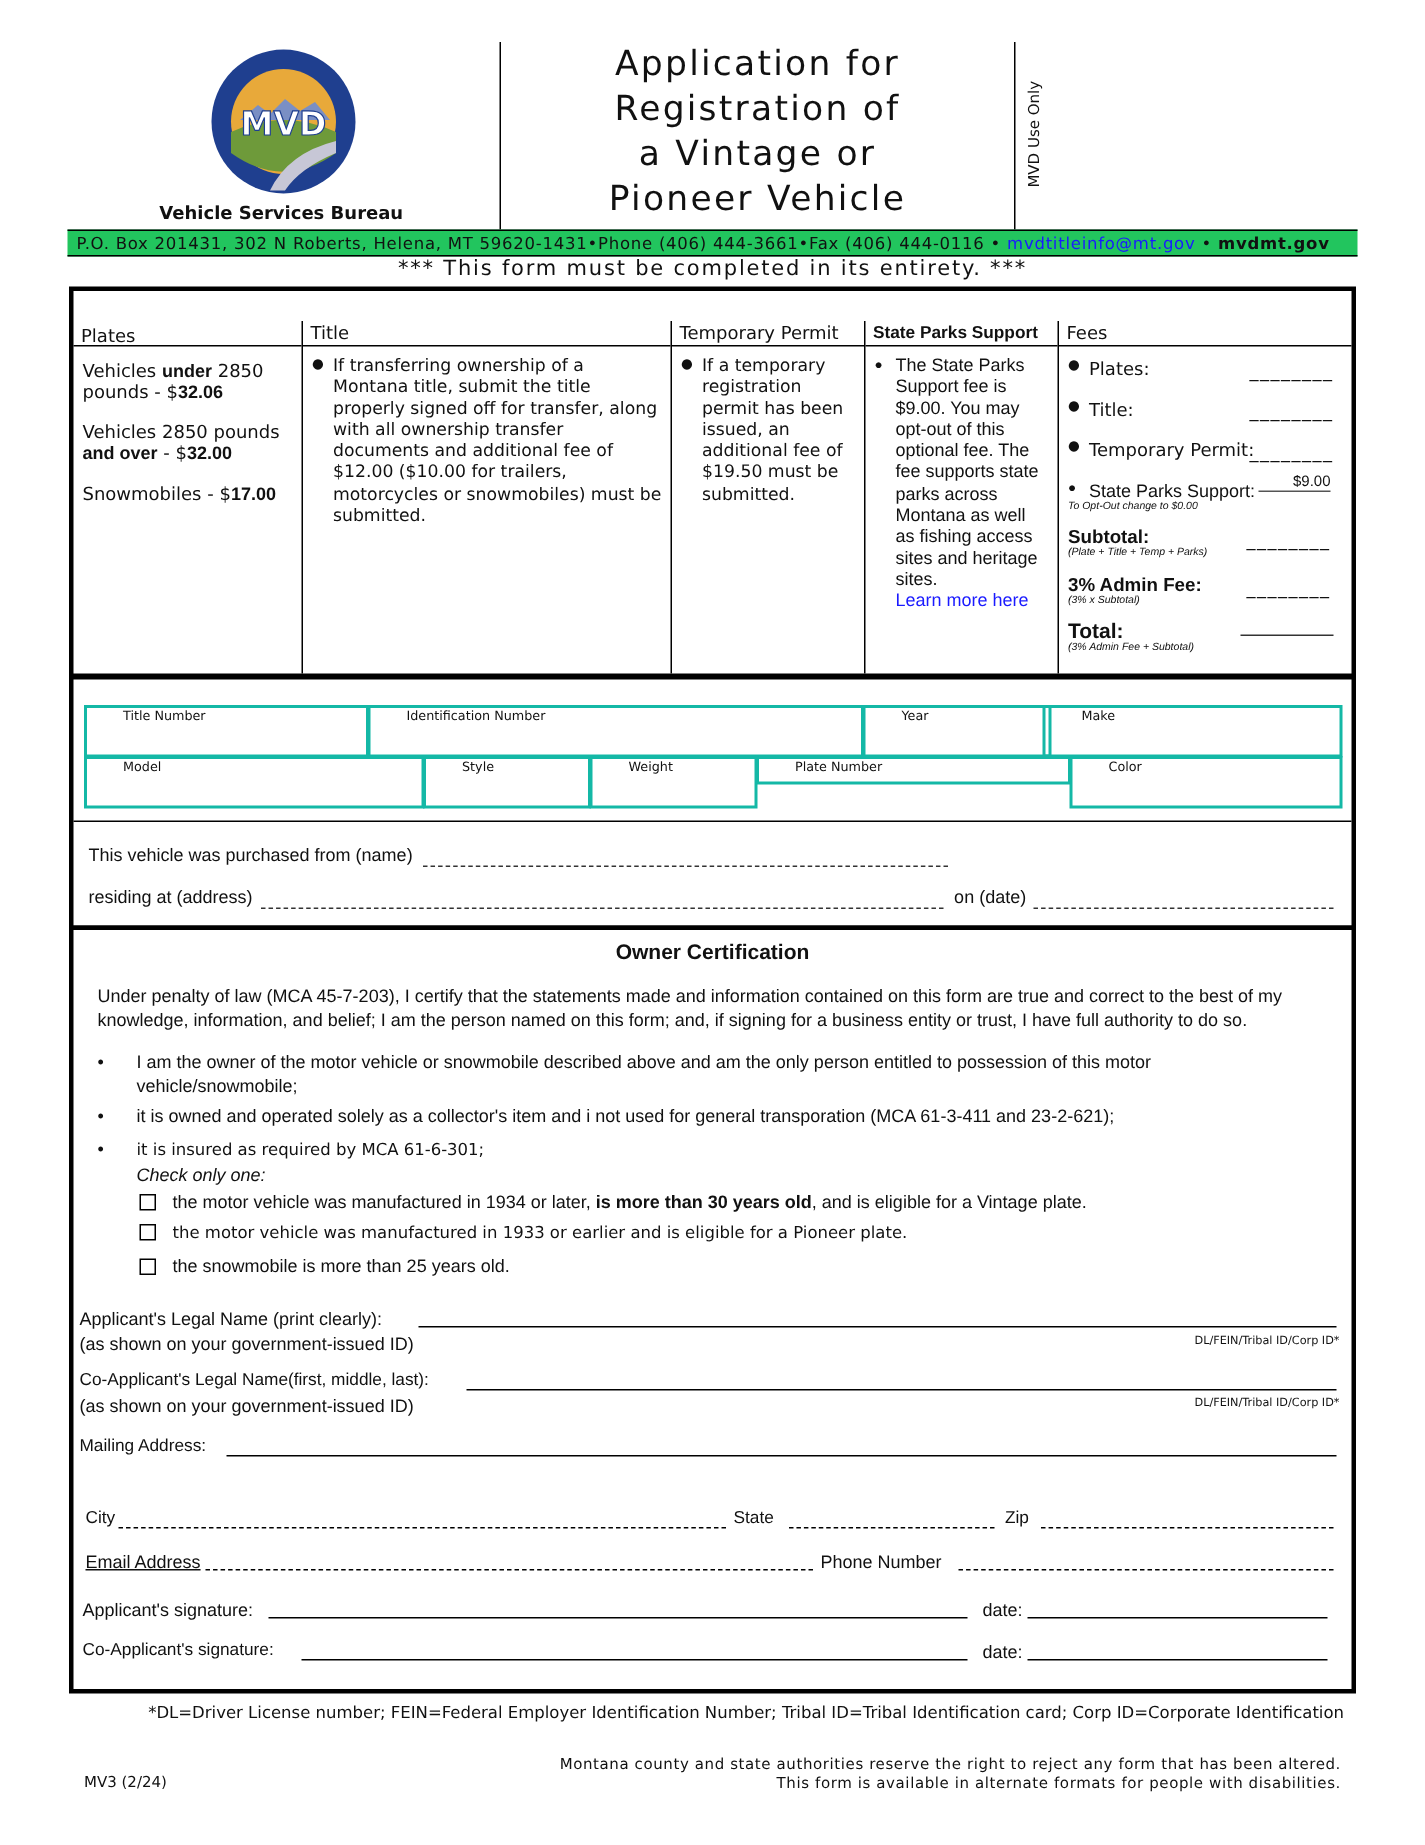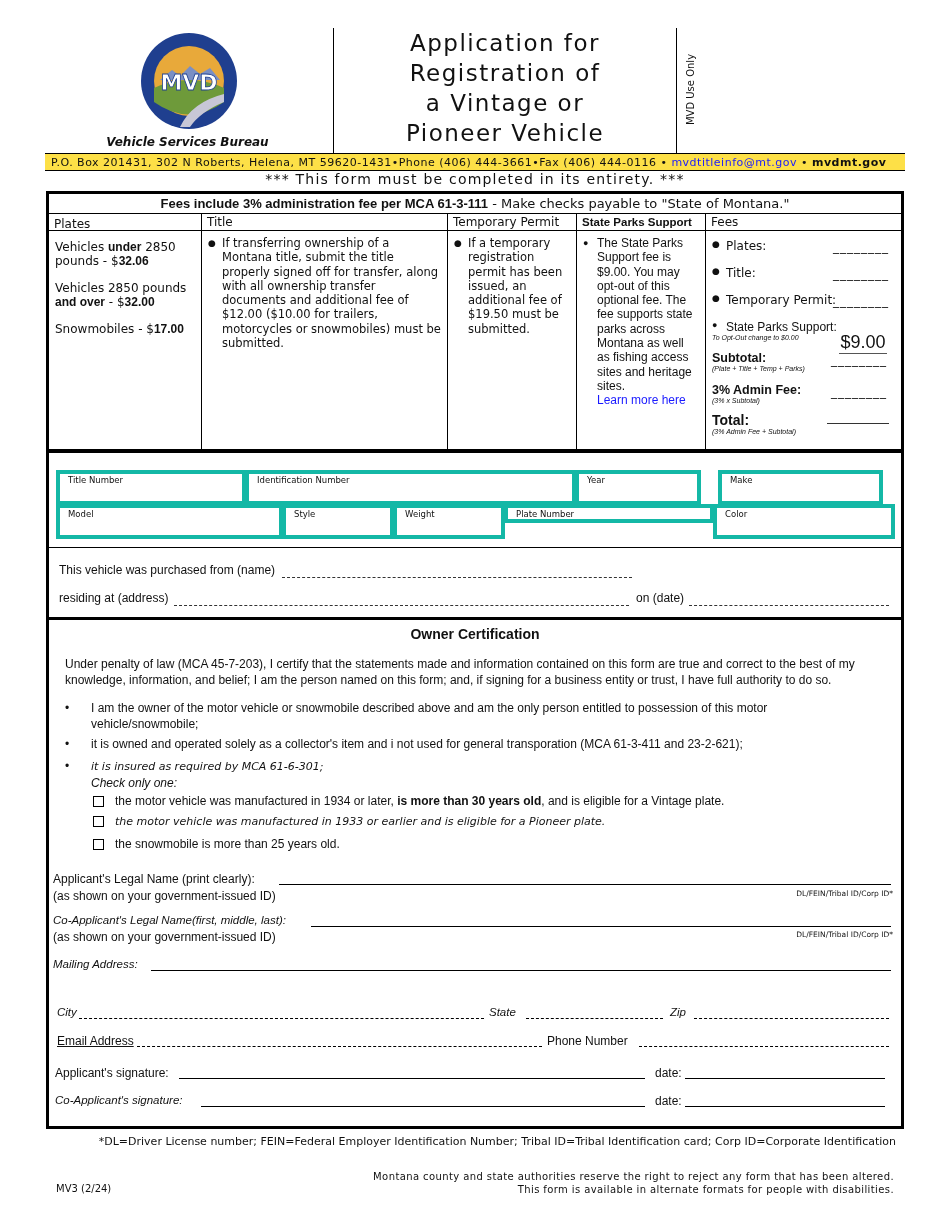--- a/index.html
+++ b/index.html
@@ -1,28 +1,28 @@
 <!DOCTYPE html>
 <html><head>
 <meta charset="utf-8">
 <style>
   * { box-sizing: border-box; margin: 0; padding: 0; }
   body { width: 950px; height: 1230px; background: #fff; font-family: "DejaVu Sans", sans-serif; color: #111; position: relative; overflow: hidden; }
   .abs { position: absolute; }
   .arial { font-family: "Liberation Sans", sans-serif; }
-  .dv { font-family: "DejaVu Sans", sans-serif; font-style: italic; }
+  .dv { font-family: "DejaVu Sans", sans-serif; }
 
   
   #logo { left: 140px; top: 32px; width: 98px; height: 98px; }
   #bureau { left: 100px; top: 135px; width: 175px; text-align: center; font-weight: bold; font-size: 12px; }
   .vline { position: absolute; width: 1px; background: #000; }
   #title { left: 340px; top: 28px; width: 330px; text-align: center; font-size: 23px; line-height: 30px; letter-spacing: 1.5px; }
   #mvd-use { left: 680px; top: 50px; width: 20px; height: 80px; }
   #mvd-use span { display: block; transform: rotate(-90deg); transform-origin: center; white-space: nowrap; font-size: 10px; position: absolute; left: -30px; top: 34px; width: 80px; text-align: center; }
-  #addr-bar { left: 45px; top: 153px; width: 860px; height: 18px; border-top: 1px solid #000; border-bottom: 1px solid #000; background: #fde047; font-size: 11px; letter-spacing: 0.5px; line-height: 17px; padding-left: 6px; white-space: nowrap; }
+  #addr-bar { left: 45px; top: 153px; width: 860px; height: 18px; border-top: 1px solid #000; border-bottom: 1px solid #000; background: #22c55e; font-size: 11px; letter-spacing: 0.5px; line-height: 17px; padding-left: 6px; white-space: nowrap; }
   #addr-bar .email { color: #1a1aff; }
   #addr-bar b { font-weight: bold; }
   #entirety { left: 45px; top: 171px; width: 860px; text-align: center; font-size: 14px; letter-spacing: 1.2px; }
 
   
   #fees-box { left: 46px; top: 191px; width: 858px; height: 261px; border: 3px solid #000; }
   #fees-head { position: absolute; left: 0; top: 0; width: 852px; height: 20px; border-bottom: 1px solid #000; text-align: center; font-size: 13px; line-height: 19px; }
   .col { position: absolute; top: 20px; height: 235px; border-right: 1px solid #000; }
   .col-h { font-size: 12px; height: 17px; border-bottom: 1px solid #000; padding-left: 5px; line-height: 16px; }
   .col-body { font-size: 11.5px; padding: 5px 6px; line-height: 14.3px; }
@@ -33,21 +33,21 @@
   .fee-line { position: relative; font-size: 12px; height: 27px; }
   .fee-line .lbl { position: absolute; left: 14px; top: 4px; }
   .fee-line .dot { position: absolute; left: 0; top: 4px; font-size: 9px; }
   .fee-line .blank { position: absolute; right: 10px; top: 5px; width: 54px; letter-spacing: 1px; }
   .sub-note { font-size: 7px; font-style: italic; font-family: "Liberation Sans", sans-serif; }
   .big-lbl { font-family: "Liberation Sans", sans-serif; font-weight: bold; font-size: 12.5px; }
 
   
   #veh-box { left: 46px; top: 450px; width: 858px; height: 170px; border: 3px solid #000; }
   #veh-title { position: absolute; left: 0; top: 0; width: 852px; text-align: center; font-size: 14px; line-height: 20px; }
-  .cell { position: absolute; border: 4px solid #14b8a6; font-size: 8.5px; padding: 1px 8px; }
+  .cell { position: absolute; border: 2px solid #14b8a6; font-size: 8.5px; padding: 1px 24px; }
   .line-row { position: absolute; font-family: "Liberation Sans", sans-serif; font-size: 12px; white-space: nowrap; }
 
   
   #cert-box { left: 46px; top: 617px; width: 858px; height: 512px; border: 3px solid #000; }
   #cert-title { position: absolute; left: 0; top: 6px; width: 852px; text-align: center; font-family: "Liberation Sans", sans-serif; font-weight: bold; font-size: 14px; }
   #cert-text { position: absolute; left: 16px; top: 36px; width: 820px; font-family: "Liberation Sans", sans-serif; font-size: 12px; line-height: 16px; }
   .cb-list { position: absolute; left: 14px; font-family: "Liberation Sans", sans-serif; font-size: 12px; line-height: 16px; width: 810px; }
   .cb-list li { list-style: none; position: relative; padding-left: 28px; margin-bottom: 4px; }
   .cb-list li:before { content: "\2022"; position: absolute; left: 2px; top: 0; }
   .check-row { position: absolute; left: 44px; font-family: "Liberation Sans", sans-serif; font-size: 12px; display: flex; align-items: center; }
@@ -85,23 +85,20 @@
 <div id="mvd-use" class="abs">
     <span>MVD Use Only</span>
   </div>
 
 <div id="addr-bar" class="abs">
   <span>P.O. Box 201431, 302 N Roberts, Helena, MT 59620-1431</span>•<span>Phone (406) 444-3661</span>•<span>Fax (406) 444-0116</span> • <span class="email">mvdtitleinfo@mt.gov</span> • <b>mvdmt.gov</b>
 </div>
 <div id="entirety" class="abs">*** This form must be completed in its entirety. ***</div>
 
 <div id="fees-box" class="abs">
-  <div id="fees-head">
-    <b class="arial">Fees include 3% administration fee per MCA 61-3-111</b><span> - Make checks payable to "State of Montana."</span>
-  </div>
 
   <div class="col" style="left:0;width:153px;">
     <div class="col-h" style="padding-top:2px;">Plates</div>
     <div class="col-body plates" style="padding-top:9px;">
       <p><span>Vehicles </span><b class="arial">under</b><span> 2850 pounds - $</span><b class="arial">32.06</b></p>
       <p><span>Vehicles 2850 pounds </span><b class="arial">and over</b><span> - $</span><b class="arial">32.00</b></p>
       <p><span>Snowmobiles - $</span><b class="arial">17.00</b></p>
     </div>
   </div>
 
@@ -146,21 +143,21 @@
           <span class="blank">________</span>
         </div>
       <div class="fee-line">
           <span class="dot">●</span>
           <span class="lbl">Temporary Permit:</span>
           <span class="blank">________</span>
         </div>
       <div class="fee-line arial" style="height:18px;">
           <span class="dot">●</span>
           <span class="lbl">State Parks Support:</span>
-          <span class="blank" style="font-size:18px;top:0;width:48px;border-bottom:1px solid #555;text-align:center;letter-spacing:0;margin-top:16px;">$9.00</span>
+          <span class="blank" style="font-size:10px;top:0;width:48px;border-bottom:1px solid #555;text-align:right;letter-spacing:0;">$9.00</span>
         </div>
       <div class="sub-note" style="margin-bottom:10px;">To Opt-Out change to $0.00</div>
       <div style="position:relative;height:32px;">
         <div class="big-lbl">Subtotal:</div>
         <div class="sub-note">(Plate + Title + Temp + Parks)</div>
         <span class="abs" style="right:10px;top:2px;font-size:12px;letter-spacing:1px;">________</span>
       </div>
       <div style="position:relative;height:29px;">
         <div class="big-lbl">3% Admin Fee:</div>
         <div class="sub-note">(3% x Subtotal)</div>
@@ -172,21 +169,21 @@
         <span class="abs" style="right:8px;top:11px;width:62px;border-bottom:1px solid #333;height:1px;"></span>
       </div>
     </div>
   </div>
 </div>
 
 <div id="veh-box" class="abs">
   <div class="cell" style="left:7px;top:17px;width:190px;height:35px;"><span>Title Number</span></div>
   <div class="cell" style="left:196px;top:17px;width:331px;height:35px;"><span>Identification Number</span></div>
   <div class="cell" style="left:526px;top:17px;width:126px;height:35px;"><span>Year</span></div>
-  <div class="cell" style="left:669px;top:17px;width:165px;height:35px;"><span>Make</span></div>
+  <div class="cell" style="left:646px;top:17px;width:200px;height:35px;"><span>Make</span></div>
   <div class="cell" style="left:7px;top:51px;width:227px;height:35px;"><span>Model</span></div>
   <div class="cell" style="left:233px;top:51px;width:112px;height:35px;"><span>Style</span></div>
   <div class="cell" style="left:344px;top:51px;width:112px;height:35px;"><span>Weight</span></div>
   <div class="cell" style="left:455px;top:51px;width:210px;height:19px;"><span>Plate Number</span></div>
   <div class="cell" style="left:664px;top:51px;width:182px;height:35px;"><span>Color</span></div>
   <div style="position:absolute;left:0;top:94px;width:852px;border-top:1px solid #000;"></div>
 
   <div class="line-row" style="left:10px;top:110px;">
     <span>This vehicle was purchased from (name)</span>
     <span style="display:inline-block;width:350px;border-bottom:1px dashed #333;margin-left:4px;">&nbsp;</span>

